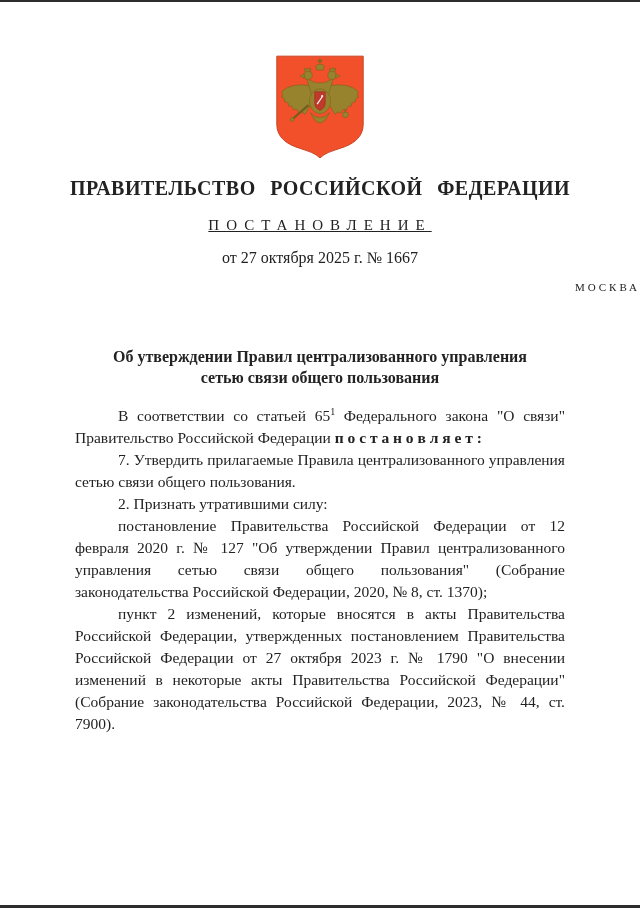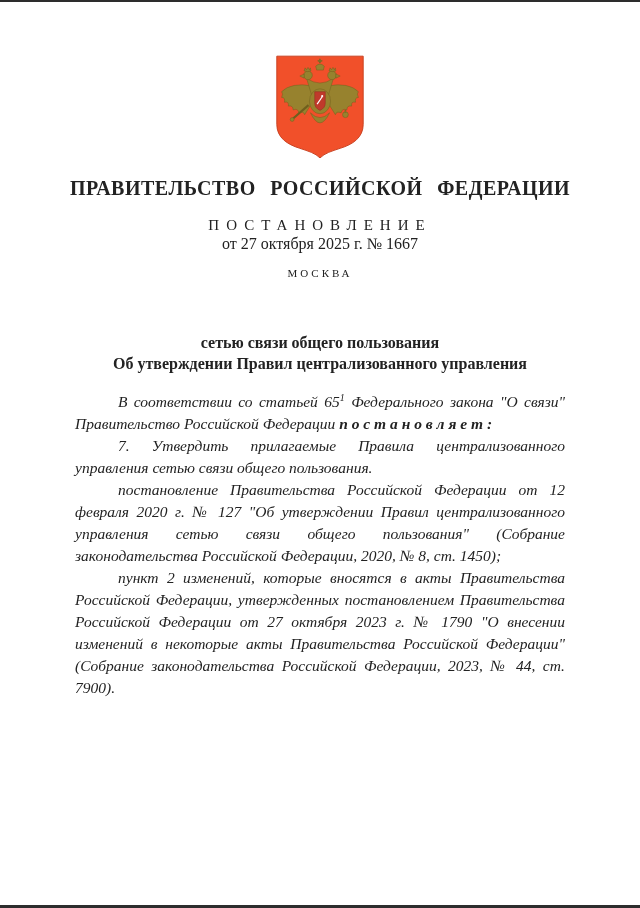--- a/index.html
+++ b/index.html
@@ -25,46 +25,47 @@
     font-size:20px;
     letter-spacing:0.5px;
     word-spacing:9px;
     white-space:nowrap;
   }
   .doc-type {
     margin-top:17px;
     text-align:center;
     font-size:15px;
     letter-spacing:7px;
+    text-decoration:underline;
   }
   .date-line {
-    margin-top:1px;
+    margin-top:15px;
     text-align:center;
     font-size:16px;
   }
   .city {
     margin-top:14px;
-    text-align:center;
+    text-align:right;
     font-size:11px;
     letter-spacing:3px;
   }
   .doc-title {
     margin:53px 75px 0 75px;
     text-align:center;
     font-size:16px;
     font-weight:bold;
     line-height:21px;
   }
   .body-text {
     margin:17px 75px 0 75px;
     font-size:15.5px;
     line-height:22px;
     text-align:justify;
   }
-  .body-text p { margin:0; text-indent:43px;font-style:italic; }
+  .body-text p { margin:0; text-indent:43px; }
   .p1 sup { font-size:10px; line-height:0; vertical-align:super; }
   .postanovlyaet { font-weight:bold; }
 </style>
 </head>
 <body>
 
 <div class="page">
   <div class="top-edge"></div>
 
   <div class="emblem">
@@ -109,25 +110,26 @@
 
   <div class="authority">ПРАВИТЕЛЬСТВО РОССИЙСКОЙ ФЕДЕРАЦИИ</div>
 
   <div class="doc-type">ПОСТАНОВЛЕНИЕ</div>
 
   <div class="date-line">от 27 октября 2025 г. № 1667</div>
 
   <div class="city">МОСКВА</div>
 
   <div class="doc-title">
+    <div>Об утверждении Правил централизованного управления</div>
     <div>сетью связи общего пользования</div>
-    <div>Об утверждении Правил централизованного управления</div>
   </div>
 
   <div class="body-text">
     <p class="p1"><span>В соответствии со статьей 65</span><sup>1</sup><span> Федерального закона "О связи" Правительство Российской Федерации </span><span class="postanovlyaet">п о с т а н о в л я е т :</span></p>
     <p>7. Утвердить прилагаемые Правила централизованного управления сетью связи общего пользования.</p>
-    <p>постановление Правительства Российской Федерации от 12 февраля 2020 г. № 127 "Об утверждении Правил централизованного управления сетью связи общего пользования" (Собрание законодательства Российской Федерации, 2020, № 8, ст. 1450);</p>
+    <p>2. Признать утратившими силу:</p>
+    <p>постановление Правительства Российской Федерации от 12 февраля 2020 г. № 127 "Об утверждении Правил централизованного управления сетью связи общего пользования" (Собрание законодательства Российской Федерации, 2020, № 8, ст. 1370);</p>
     <p>пункт 2 изменений, которые вносятся в акты Правительства Российской Федерации, утвержденных постановлением Правительства Российской Федерации от 27 октября 2023 г. № 1790 "О внесении изменений в некоторые акты Правительства Российской Федерации" (Собрание законодательства Российской Федерации, 2023, № 44, ст. 7900).</p>
   </div>
 
   <div class="bottom-edge"></div>
 </div>
 
 </body></html>

